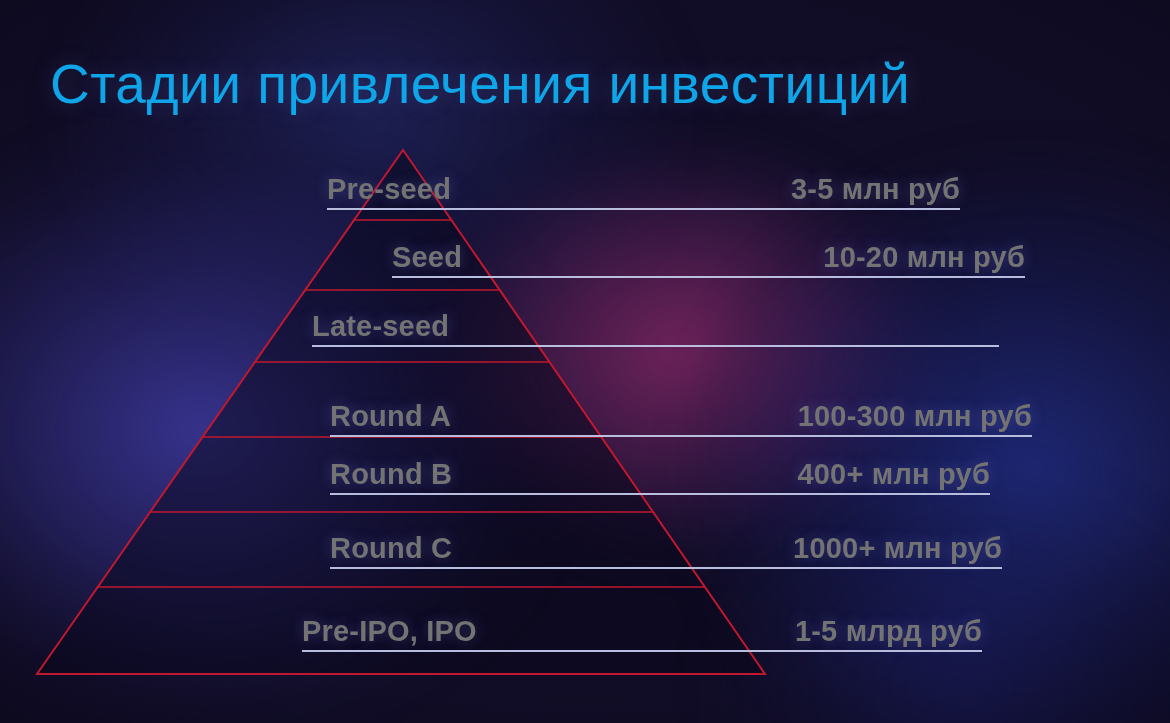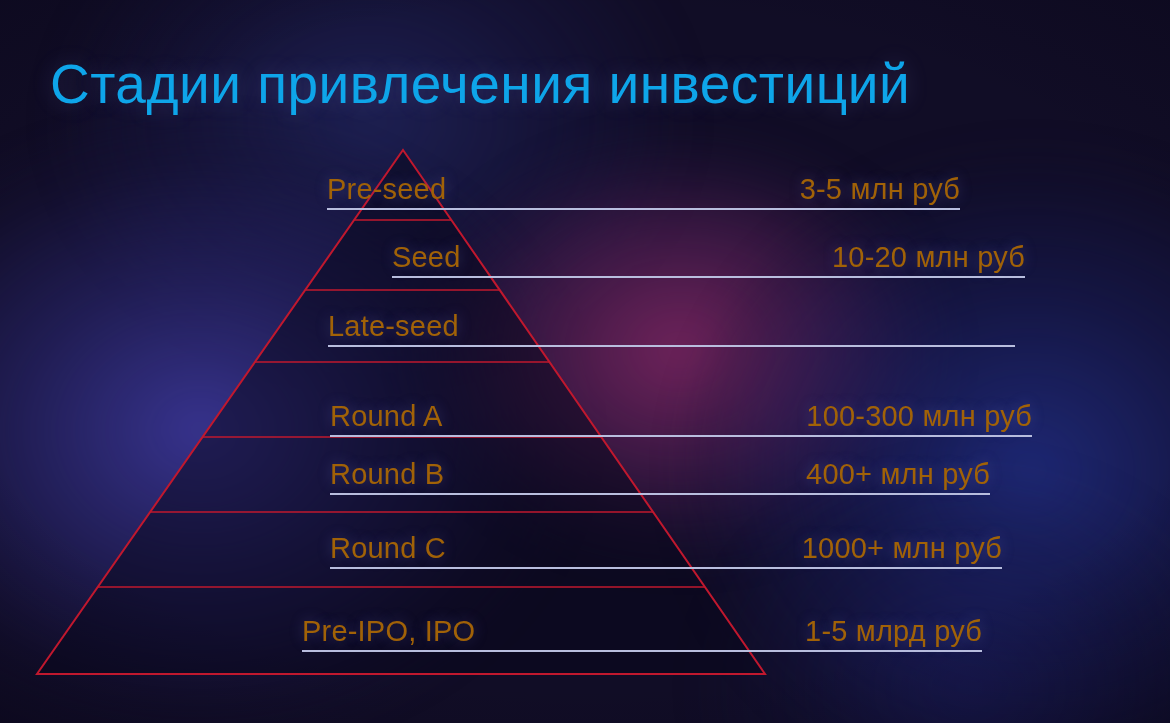--- a/index.html
+++ b/index.html
@@ -135,23 +135,23 @@
     width: 1170px;
     height: 723px;
   }
   .row {
     position: absolute;
     display: flex;
     align-items: flex-start;
     justify-content: space-between;
     border-bottom: 2px solid #b9bede;
     box-sizing: border-box;
-    color: #a16207;
+    color: #737373;
     font-size: 29px;
-    font-weight: 400;
+    font-weight: 700;
     letter-spacing: 0.2px;
     white-space: nowrap;
     padding-bottom: 2px;
   }
   .row .stage {
     text-shadow: 0 0 14px rgba(120,130,230,0.35);
   }
   .row .amount {
     text-shadow: 0 0 14px rgba(120,130,230,0.35);
   }
@@ -186,21 +186,21 @@
 
   <div id="rows">
       <div class="row" style="left: 327px; top: 173px; width: 633px;">
         <span class="stage">Pre-seed</span>
         <span class="amount">3-5 млн руб</span>
       </div>
       <div class="row" style="left: 360px; top: 241px; width: 633px; margin-left: 32px;">
         <span class="stage">Seed</span>
         <span class="amount">10-20 млн руб</span>
       </div>
-      <div class="row" style="left: 328px; top: 310px; width: 687px;">
+      <div class="row" style="left: 312px; top: 310px; width: 687px;">
         <span class="stage">Late-seed</span>
       </div>
       <div class="row" style="left: 330px; top: 383px; width: 702px; margin-top: 17px;">
         <span class="stage">Round A</span>
         <span class="amount">100-300 млн руб</span>
       </div>
       <div class="row" style="left: 330px; top: 458px; width: 660px;">
         <span class="stage">Round B</span>
         <span class="amount">400+ млн руб</span>
       </div>

